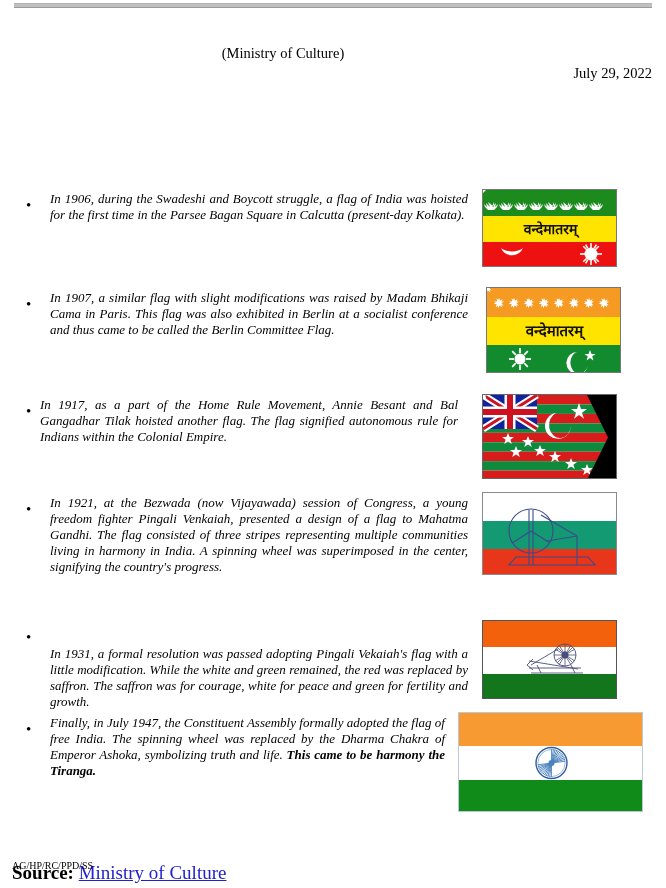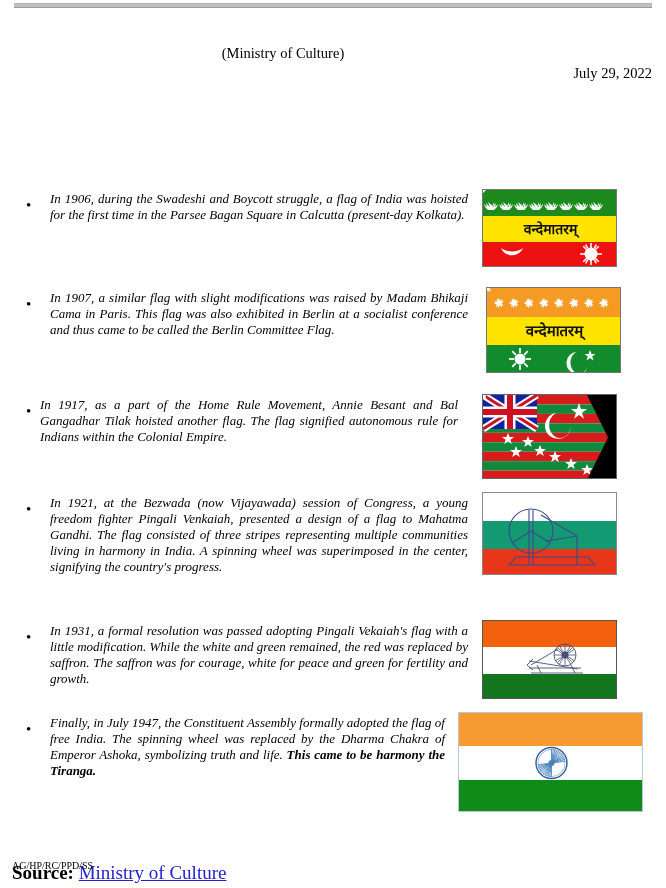--- a/index.html
+++ b/index.html
@@ -323,21 +323,21 @@
             <line x1="94" y1="43" x2="94" y2="72"></line>
             <path d="M26,72 L112,72 L105,64 L33,64 Z"></path>
           </g>
         </svg>
       </div>
     </div>
   </div>
 
   <div class="item" style="height:0">
     <span class="bullet" style="left:26px; top:630px;">•</span>
-    <div class="item-text" style="left:50px; top:623px; width:418px;">In 1931, a formal resolution was passed adopting Pingali Vekaiah's flag with a little modification. While the white and green remained, the red was replaced by saffron. The saffron was for courage, white for peace and green for fertility and growth.</div>
+    <div class="item-text" style="left:50px; top:646px; width:418px;">In 1931, a formal resolution was passed adopting Pingali Vekaiah's flag with a little modification. While the white and green remained, the red was replaced by saffron. The saffron was for courage, white for peace and green for fertility and growth.</div>
 
     <div class="flag-wrap" style="left:482px; top:620px;">
       <div class="flag" style="width:135px; height:79px; border:1px solid #555;">
         <div class="band" style="top:0; height:26px; background:#f4610c;"></div>
         <div class="band" style="top:26px; height:27px; background:#ffffff;"></div>
         <div class="band" style="top:53px; height:26px; background:#14761c;"></div>
         <svg width="135" height="79" viewBox="0 0 135 79" style="position:absolute;left:0;top:0;">
           <g stroke="#4a4f7a" stroke-width="0.9" fill="none">
             <circle cx="82" cy="34" r="11"></circle>
             <circle cx="82" cy="34" r="3.2" fill="#4a4f7a"></circle>

